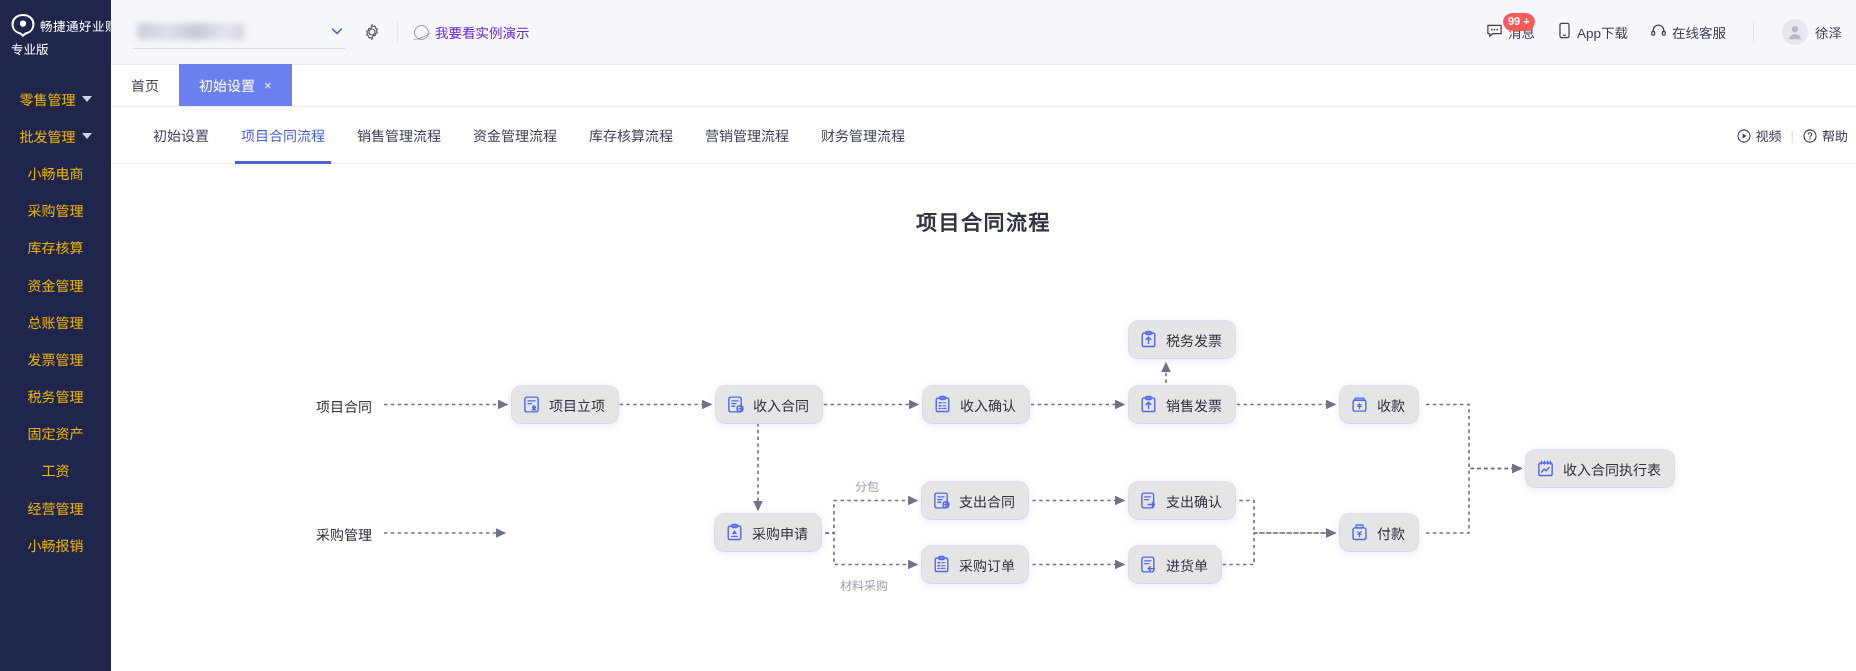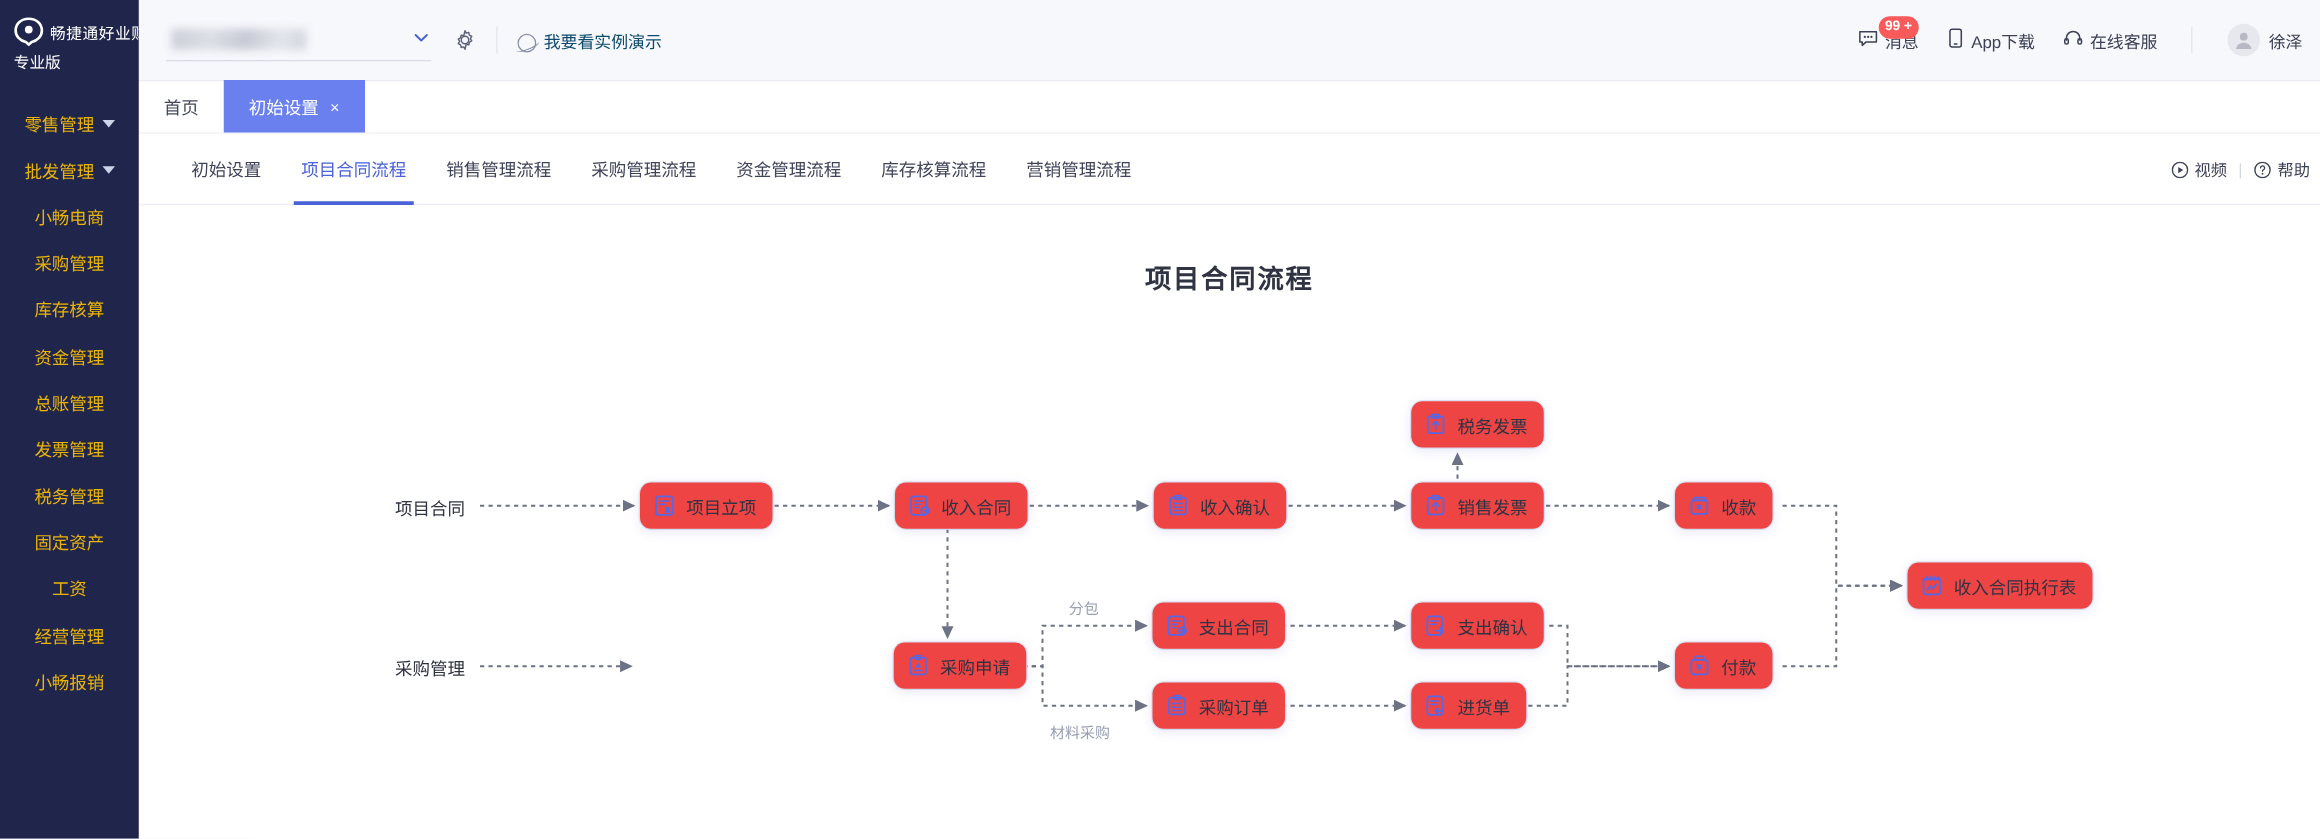--- a/index.html
+++ b/index.html
@@ -45,21 +45,21 @@
     border-bottom: 1px solid #d9dce6; height: 34px; position: relative;
   }
   .org-blur {
     width: 108px; height: 17px; margin-left: 4px; border-radius: 2px;
     background: linear-gradient(100deg,#c9ccd6 0%, #dcdee6 30%, #c4c7d2 55%, #e3e5ec 80%, #cfd2db 100%);
     filter: blur(3.2px); opacity: .95;
   }
   .chev-down { margin-left: auto; color: #4b62d8; font-size: 15px; line-height: 1; }
   .gear { margin-left: 18px; color: #5c6279; cursor: pointer; display: flex; }
   .vdiv { width: 1px; height: 22px; background: #e2e4ec; margin: 0 16px; }
-  .demo-link { display: flex; align-items: flex-end; gap: 6px; color: #0c4a6e; font-size: 13.5px; cursor: pointer; }
+  .demo-link { display: flex; align-items: center; gap: 6px; color: #6d28d9; font-size: 13.5px; cursor: pointer; }
   .demo-ring { width: 15px; height: 15px; border: 1.4px solid #8a90ab; border-radius: 50%; position: relative; }
   .demo-ring::after {
     content:""; position:absolute; left:-3px; top:6px; width:20px; height:5px;
     border-bottom:1.4px solid #8a90ab; transform: rotate(-22deg); border-radius:50%;
   }
   .top-right { margin-left: auto; display: flex; align-items: center; gap: 0; }
   .tr-item {
     display: flex; align-items: center; gap: 5px; color: #3d4156;
     font-size: 13.5px; cursor: pointer; padding: 0 11px; position: relative;
   }
@@ -111,21 +111,21 @@
   .srsep { color: #d5d8e2; margin: 0 5px; }
 
   .page-title {
     text-align: center; font-size: 21px; color: #2f3342;
     margin-top: 42px; letter-spacing: 1.5px;
   }
 
   
   .canvas { position: relative; width: 100%; height: 420px; margin-top: 10px; }
   .node {
-    position: absolute; height: 37px; background: #ef4444; border-radius: 9px;
+    position: absolute; height: 37px; background: #e5e5e5; border-radius: 9px;
     box-shadow: 0 2px 9px rgba(90,102,200,.17), 0 0 0 1px rgba(225,228,240,.9);
     display: flex; align-items: center; gap: 8px; padding: 0 13px 0 10px;
     font-size: 14px; color: #2f3342; white-space: nowrap; cursor: pointer;
   }
   .node .ic { width: 19px; height: 19px; flex: 0 0 19px; display: block; }
   .rowlabel {
     position: absolute; font-size: 14px; color: #2f3342; white-space: nowrap;
   }
   .edgelabel {
     position: absolute; font-size: 12px; color: #9aa0b4; white-space: nowrap;
@@ -279,30 +279,30 @@
         <div class="stab">
             <span>初始设置</span>
           </div>
         <div class="stab active">
             <span>项目合同流程</span>
           </div>
         <div class="stab">
             <span>销售管理流程</span>
           </div>
         <div class="stab">
-            <span>采购管理流程</span>
-          </div>
-        <div class="stab">
             <span>资金管理流程</span>
           </div>
         <div class="stab">
             <span>库存核算流程</span>
           </div>
         <div class="stab">
             <span>营销管理流程</span>
+          </div>
+        <div class="stab">
+            <span>财务管理流程</span>
           </div>
 
         <div class="subtabs-right">
           <span class="srl">
             <svg width="14" height="14" viewBox="0 0 14 14">
               <circle cx="7" cy="7" r="6.1" fill="none" stroke="#3d4156" stroke-width="1.1"></circle>
               <path d="M5.6 4.5l4 2.5-4 2.5z" fill="#3d4156"></path>
             </svg>
             <span>视频</span>
           </span>

